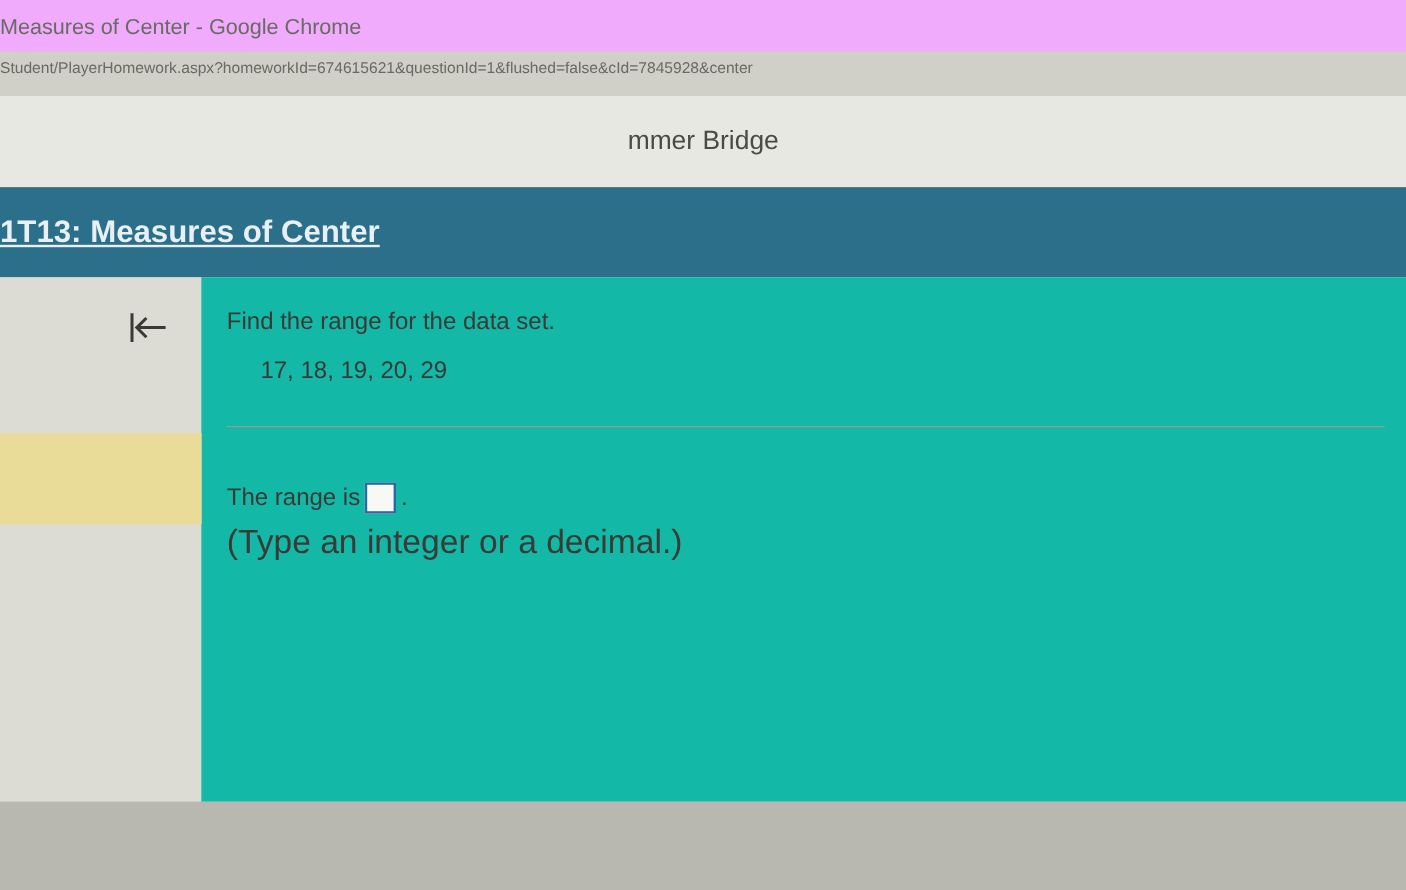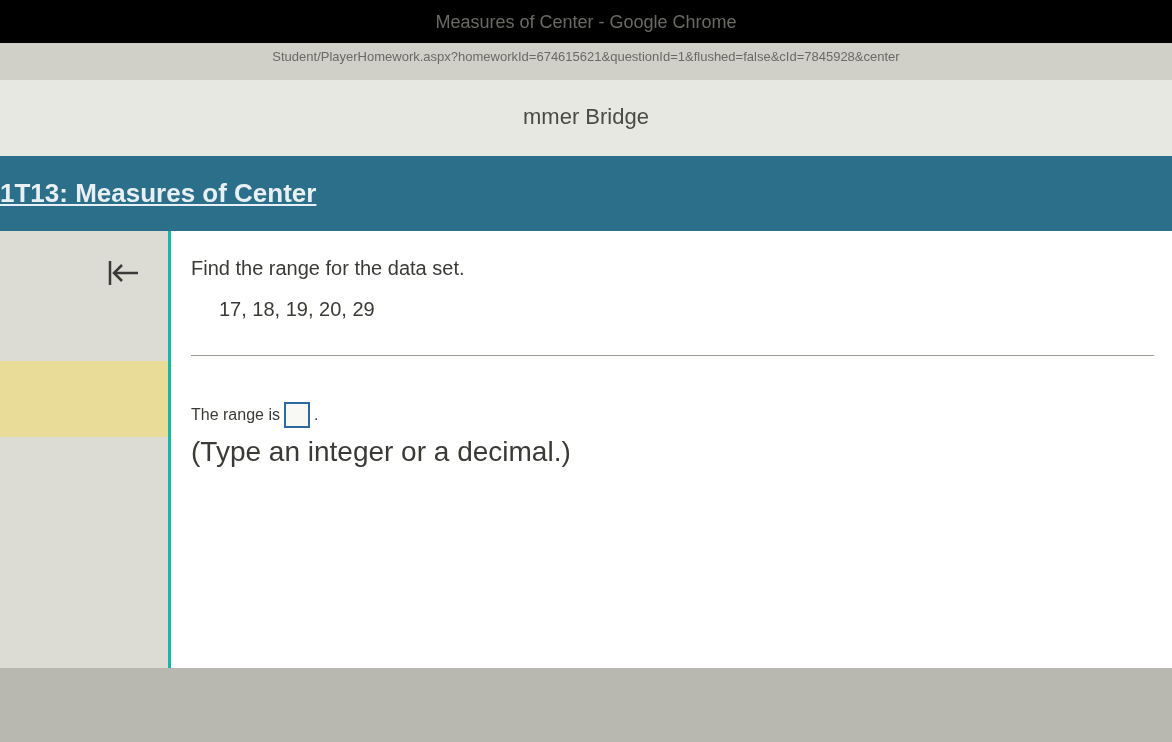--- a/index.html
+++ b/index.html
@@ -8,23 +8,22 @@
       box-sizing: border-box;
     }
     body {
       font-family: Arial, Helvetica, sans-serif;
       background: #b8b8b0;
       width: 1172px;
       height: 742px;
       overflow: hidden;
     }
     .browser-chrome {
-      background: #000000;
+      background: #f0abfc;
       padding: 8px 0 0 0;
-      text-align: center;
     }
     .window-title {
       font-size: 18px;
       color: #6a6a64;
       padding: 4px 0 10px 0;
     }
     .url-bar {
       font-size: 13px;
       color: #6a6a64;
       padding: 6px 0 16px 0;
@@ -70,42 +69,42 @@
     .yellow-box {
       position: absolute;
       top: 130px;
       left: 0;
       width: 168px;
       height: 76px;
       background: #e8dc98;
     }
     .right-col {
       flex: 1;
-      border-left: 3px solid #14b8a6;
+      border-left: 1px solid #14b8a6;
       padding: 26px 18px 200px 20px;
-      background: #ffffff;
+      background: #14b8a6;
     }
     .prompt {
       font-size: 20px;
       color: #3a3a36;
       margin-bottom: 18px;
     }
     .data-set {
       font-size: 20px;
       color: #3a3a36;
       margin-left: 28px;
       margin-bottom: 34px;
     }
     .divider {
       border: none;
       border-top: 1px solid #9a9a92;
       margin-bottom: 46px;
     }
     .answer-line {
-      font-size: 16px;
+      font-size: 20px;
       color: #3a3a36;
       display: flex;
       align-items: center;
       gap: 4px;
       margin-bottom: 8px;
     }
     .answer-input {
       width: 26px;
       height: 26px;
       border: 2px solid #2a6aa0;

